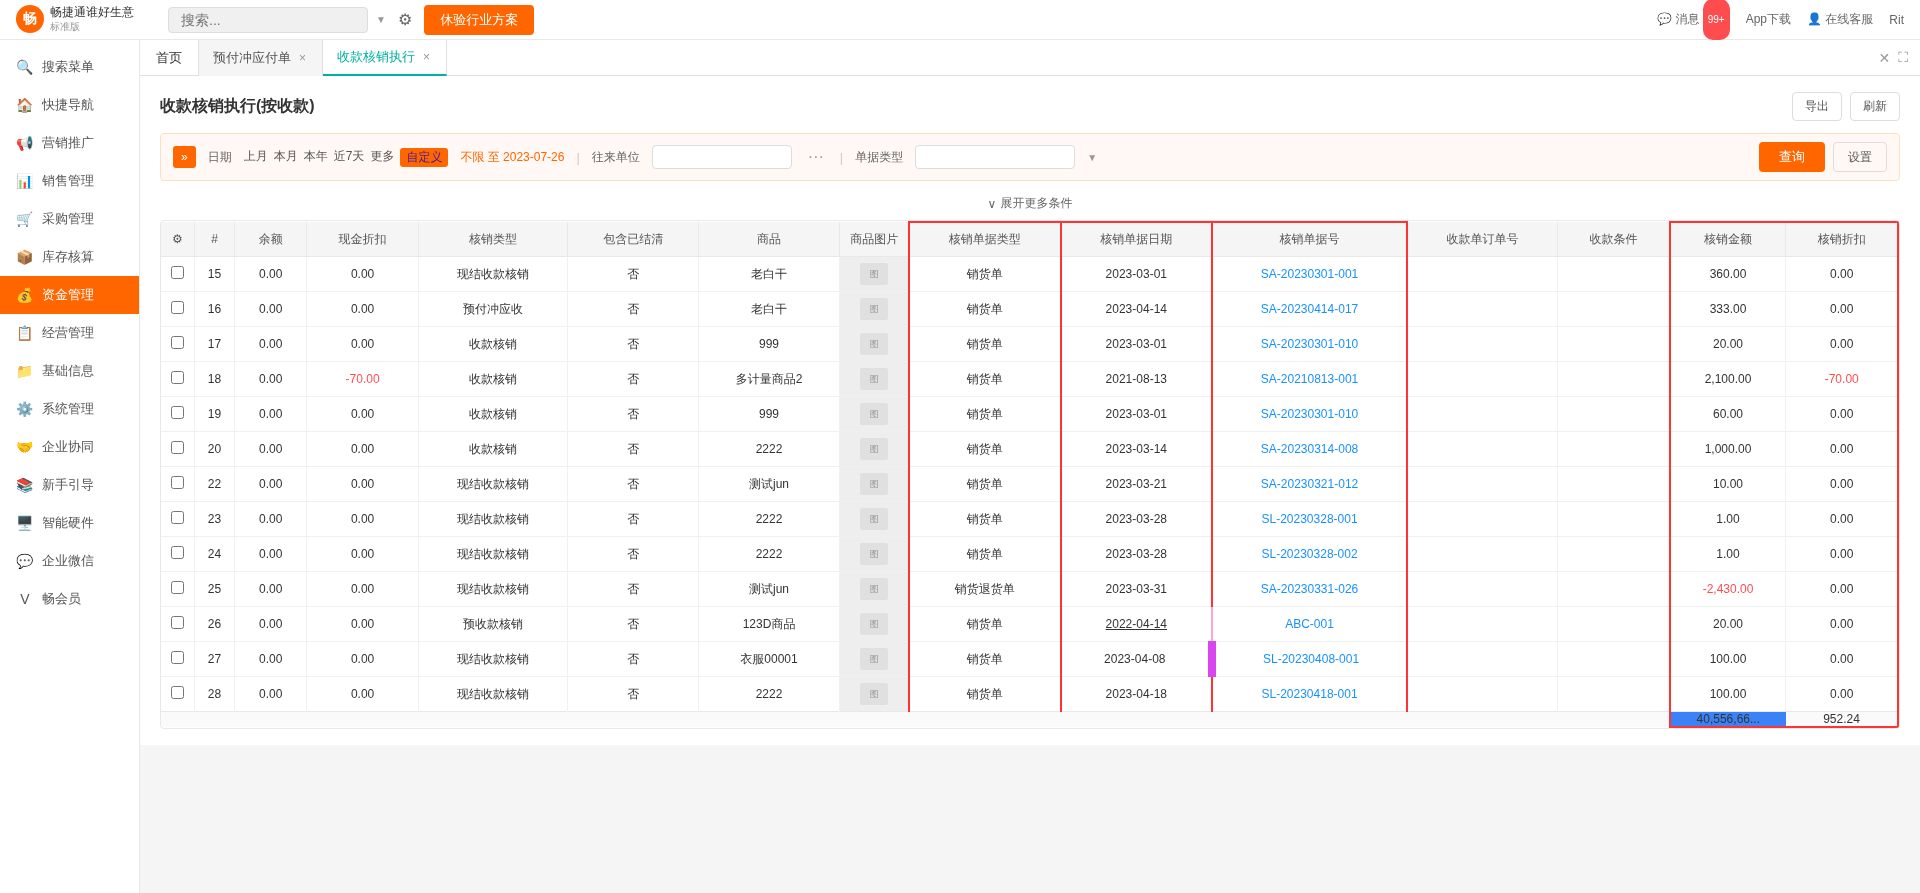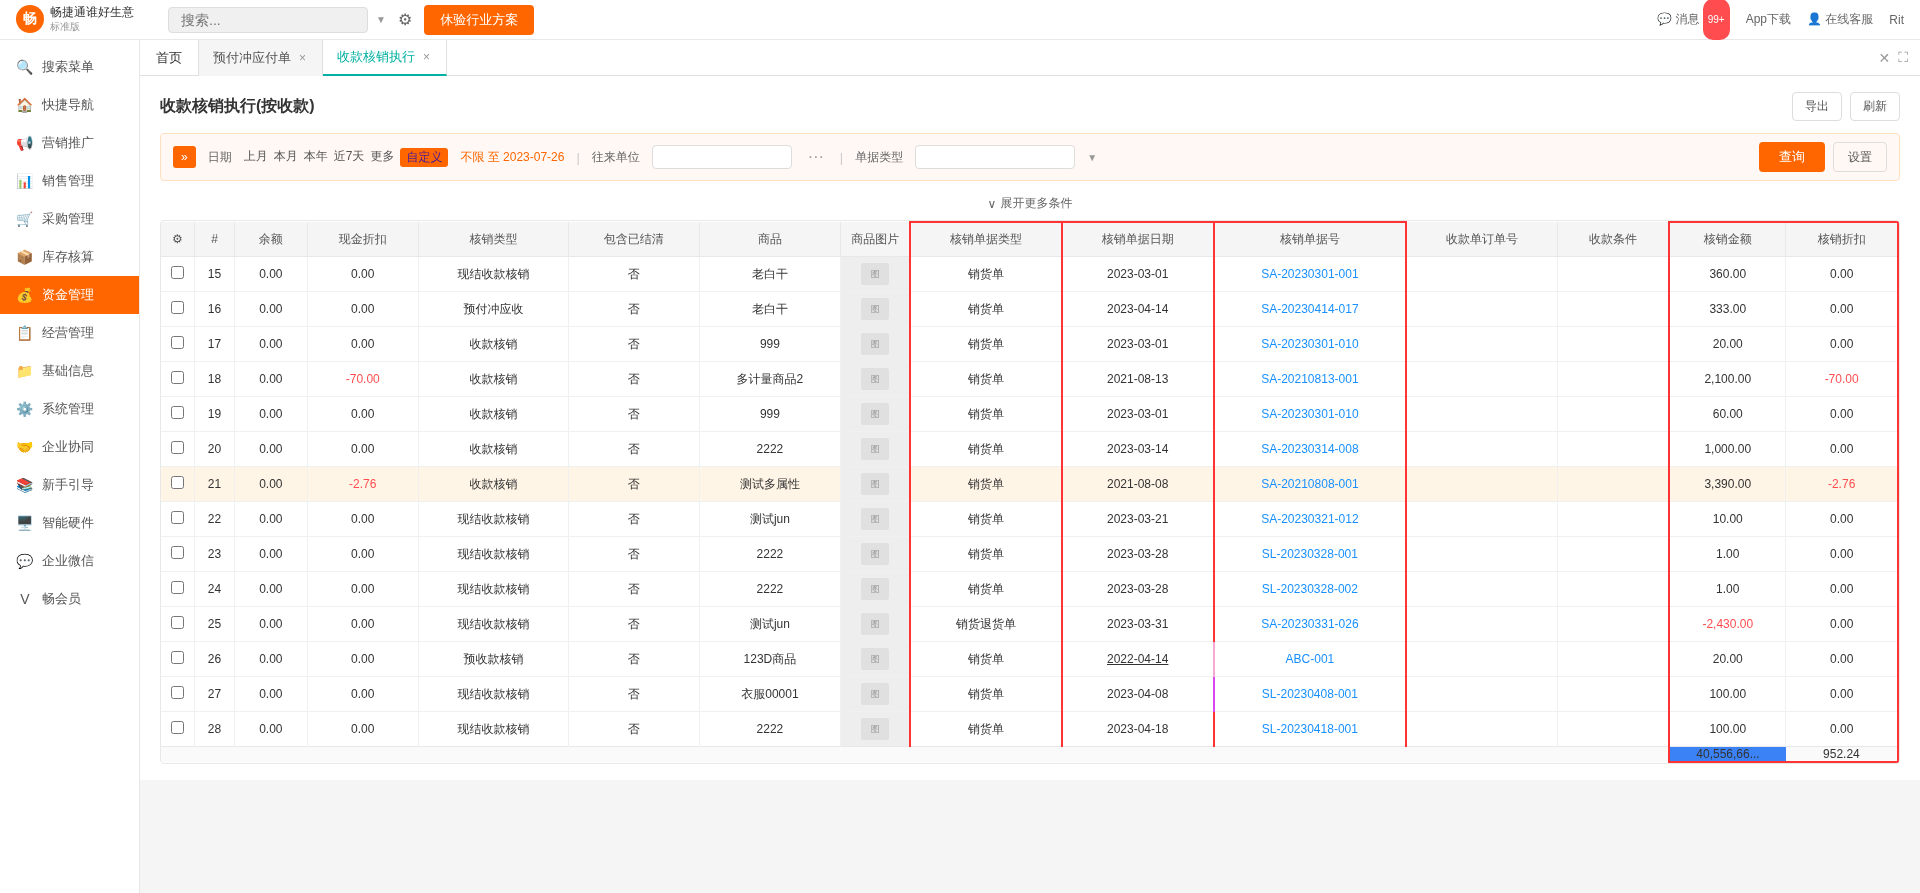--- a/index.html
+++ b/index.html
@@ -631,39 +631,20 @@
                     <div style="width:28px;height:22px;background:#e0e0e0;border-radius:2px;margin:auto;display:flex;align-items:center;justify-content:center;font-size:9px;color:#999;">图</div>
                   </td>
                   <td style="border-left: 2px solid #ff3333; border-right: 2px solid #ff3333;">销货单</td>
                   <td style="border-left: 2px solid #ff3333; border-right: 2px solid #ff3333;">2023-03-14</td>
                   <td style="color:#1890ff; cursor:pointer; border-left: 2px solid #ff3333; border-right: 2px solid #ff3333;">SA-20230314-008</td>
                   <td></td>
                   <td></td>
                   <td style="border-left: 2px solid #ff3333;">1,000.00</td>
                   <td style="border-right: 2px solid #ff3333;">0.00</td>
                 </tr>
-                <tr class="highlighted">
-                  <td><input type="checkbox" style=""></td>
-                  <td>21</td>
-                  <td>0.00</td>
-                  <td style="color:#ff4d4f;">-2.76</td>
-                  <td>收款核销</td>
-                  <td>否</td>
-                  <td>测试多属性</td>
-                  <td style="background:#eee; width:30px; height:24px;">
-                    <div style="width:28px;height:22px;background:#e0e0e0;border-radius:2px;margin:auto;display:flex;align-items:center;justify-content:center;font-size:9px;color:#999;">图</div>
-                  </td>
-                  <td style="border-left: 2px solid #ff3333; border-right: 2px solid #ff3333;">销货单</td>
-                  <td style="border-left: 2px solid #ff3333; border-right: 2px solid #ff3333;">2021-08-08</td>
-                  <td style="color:#1890ff; cursor:pointer; border-left: 2px solid #ff3333; border-right: 2px solid #ff3333;">SA-20210808-001</td>
-                  <td></td>
-                  <td></td>
-                  <td style="border-left: 2px solid #ff3333;">3,390.00</td>
-                  <td style="color:#ff4d4f;border-right: 2px solid #ff3333;">-2.76</td>
-                </tr>
                 <tr>
                   <td><input type="checkbox" style=""></td>
                   <td>22</td>
                   <td>0.00</td>
                   <td>0.00</td>
                   <td>现结收款核销</td>
                   <td>否</td>
                   <td>测试jun</td>
                   <td style="background:#eee; width:30px; height:24px;">
                     <div style="width:28px;height:22px;background:#e0e0e0;border-radius:2px;margin:auto;display:flex;align-items:center;justify-content:center;font-size:9px;color:#999;">图</div>
@@ -757,21 +738,21 @@
                   <td>27</td>
                   <td>0.00</td>
                   <td>0.00</td>
                   <td>现结收款核销</td>
                   <td>否</td>
                   <td>衣服00001</td>
                   <td style="background:#eee; width:30px; height:24px;">
                     <div style="width:28px;height:22px;background:#e0e0e0;border-radius:2px;margin:auto;display:flex;align-items:center;justify-content:center;font-size:9px;color:#999;">图</div>
                   </td>
                   <td style="border-left: 2px solid #ff3333; border-right: 2px solid #ff3333;">销货单</td>
-                  <td style="border-left: 2px solid #ff3333; border-right: 2px solid #d946ef; margin-top: 18px;">2023-04-08</td>
+                  <td style="border-left: 2px solid #ff3333; border-right: 8px solid #d946ef; margin-top: 18px;">2023-04-08</td>
                   <td style="color:#1890ff; cursor:pointer; border-left: 2px solid #ff3333; border-right: 2px solid #ff3333;">SL-20230408-001</td>
                   <td></td>
                   <td></td>
                   <td style="border-left: 2px solid #ff3333;">100.00</td>
                   <td style="border-right: 2px solid #ff3333;">0.00</td>
                 </tr>
                 <tr>
                   <td><input type="checkbox" style=""></td>
                   <td>28</td>
                   <td>0.00</td>

